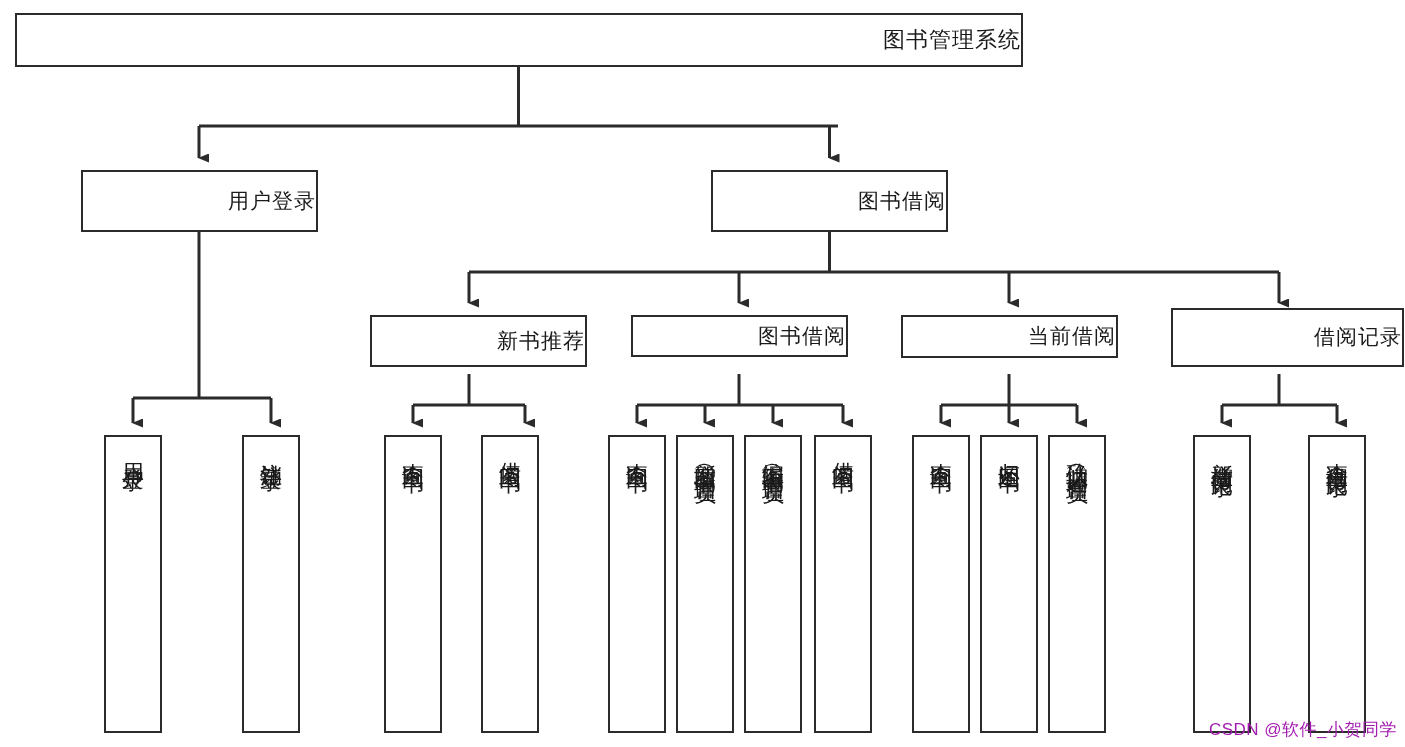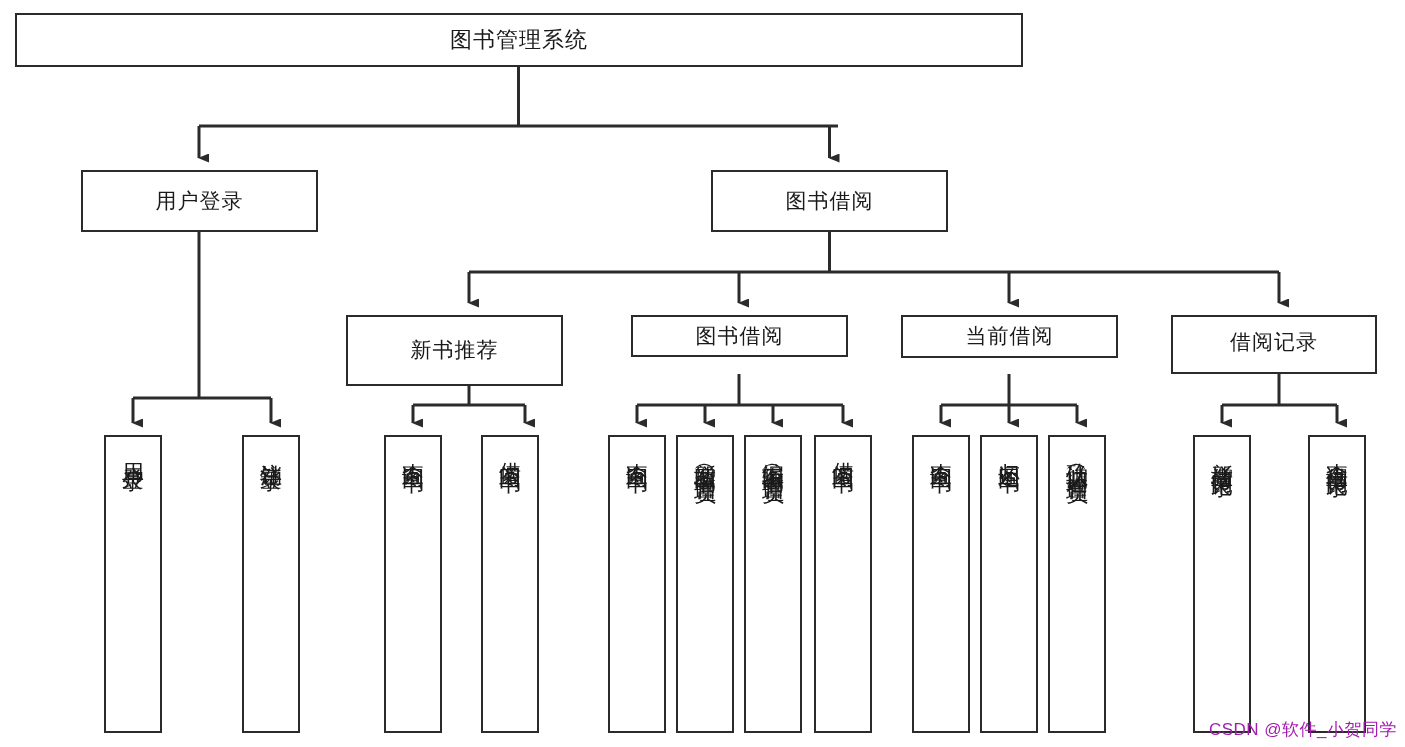--- a/index.html
+++ b/index.html
@@ -27,21 +27,21 @@
     height: 747px;
     pointer-events: none;
   }
   .node {
     position: absolute;
     box-sizing: border-box;
     background: #ffffff;
     border: 2px solid #2b2b2b;
     display: flex;
     align-items: center;
-    justify-content: center;
+    justify-content: flex-end;
     color: #1a1a1a;
   }
   .node-label {
     display: block;
     text-align: center;
     line-height: 1.15;
     white-space: nowrap;
   }
   .node.horizontal .node-label {
     font-size: 21px;
@@ -138,33 +138,33 @@
   </div>
 
   <div class="node horizontal" style="left:81px; top:170px; width:237px; height:62px;">
     <span class="node-label">用户登录</span>
   </div>
 
   <div class="node horizontal" style="left:711px; top:170px; width:237px; height:62px;">
     <span class="node-label">图书借阅</span>
   </div>
 
-  <div class="node horizontal" style="left:346px; top:315px; width:217px; height:71px;">
+  <div class="node horizontal" style="left:370px; top:315px; width:217px; height:52px;">
     <span class="node-label">新书推荐</span>
   </div>
 
   <div class="node horizontal" style="left:631px; top:315px; width:217px; height:42px;">
     <span class="node-label">图书借阅</span>
   </div>
 
   <div class="node horizontal" style="left:901px; top:315px; width:217px; height:43px;">
     <span class="node-label">当前借阅</span>
   </div>
 
-  <div class="node horizontal" style="left:1171px; top:315px; width:206px; height:59px;font-family:Liberation Mono, monospace;">
+  <div class="node horizontal" style="left:1171px; top:308px; width:233px; height:59px;">
     <span class="node-label">借阅记录</span>
   </div>
 
   <div class="node vertical" style="left:104px; top:435px; width:58px; height:298px;">
     <span class="node-label">用户登录</span>
   </div>
 
   <div class="node vertical" style="left:242px; top:435px; width:58px; height:298px;">
     <span class="node-label">注销登录</span>
   </div>

